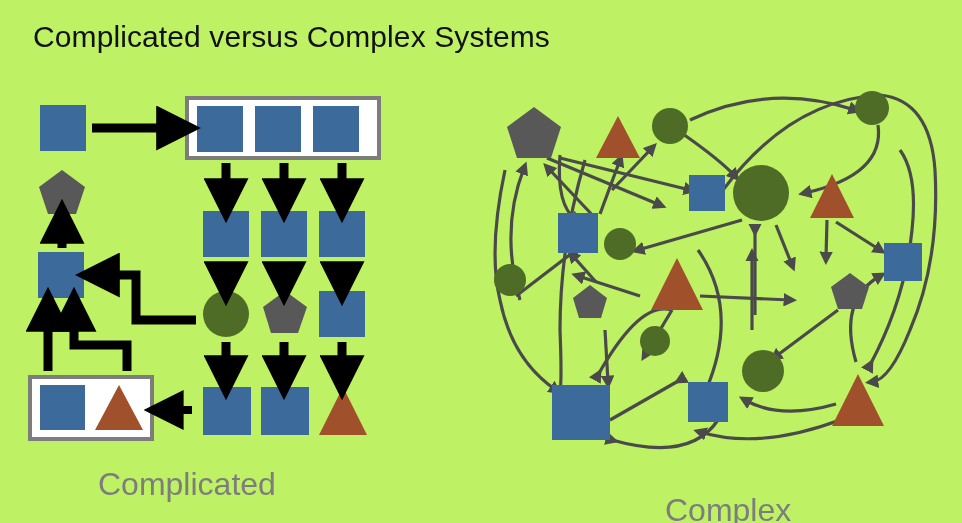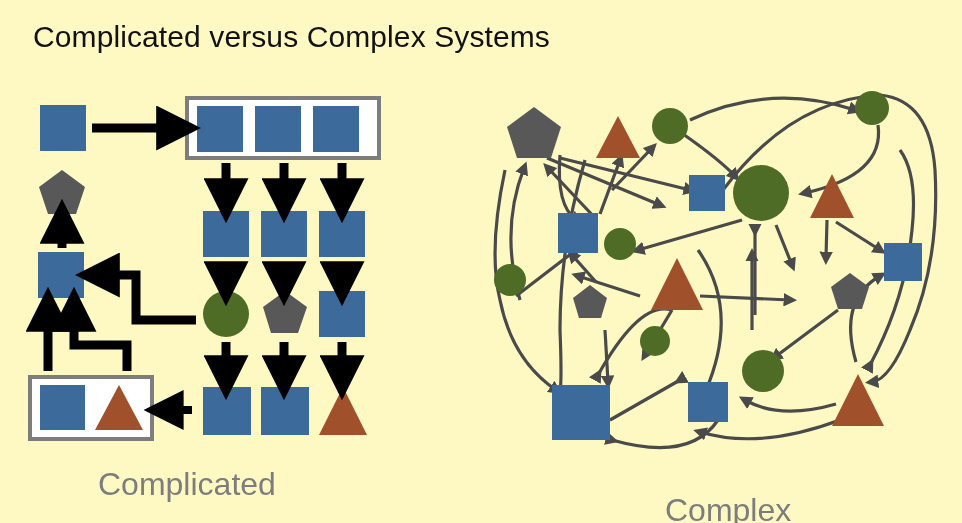--- a/index.html
+++ b/index.html
@@ -1,17 +1,17 @@
 <!DOCTYPE html>
 <html><head>
 <meta charset="utf-8">
 <style>
   html,body{margin:0;padding:0;background:#ffffff;}
   body{width:962px;height:523px;font-family:"Liberation Sans",sans-serif;overflow:hidden;}
-  #stage{position:relative;width:962px;height:523px;background:#fef9c3;}
+  #stage{position:relative;width:962px;height:523px;background:#bef264;}
   #title{
     position:absolute;left:33px;top:20px;
     font-size:30px;color:#111;letter-spacing:.1px;white-space:nowrap;
   }
   .panel-label{
     position:absolute;font-size:32px;color:#7d7d7d;white-space:nowrap;
   }
   #label-complicated{left:98px;top:466px;}
   #label-complex{left:665px;top:492px;}
   svg{position:absolute;left:0;top:0;}

